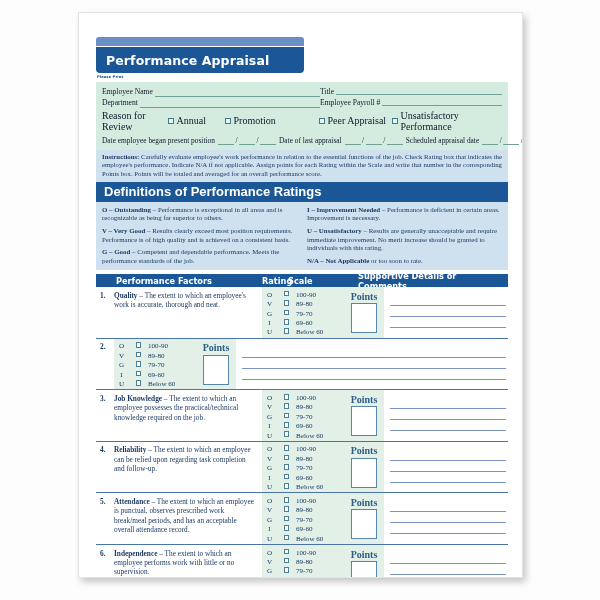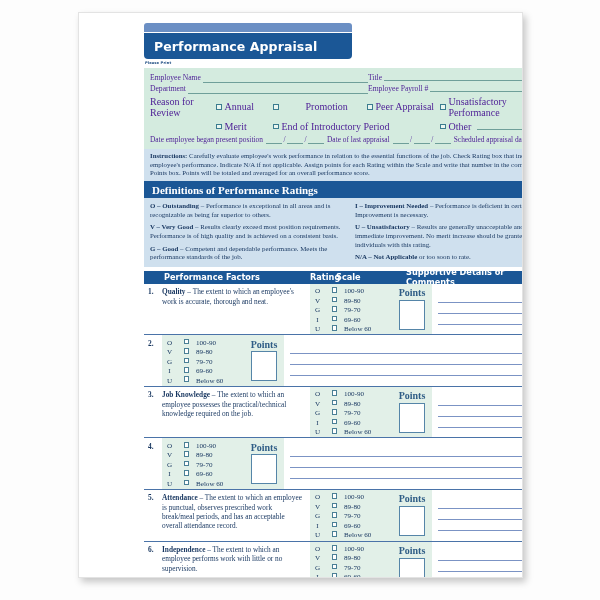--- a/index.html
+++ b/index.html
@@ -19,23 +19,22 @@
     position: absolute;
     left: 78px; top: 12px;
     width: 445px; height: 566px;
     background: #ffffff;
     border: 1px solid #e3e3e3;
     box-shadow: 3px 4px 7px rgba(0,0,0,0.22);
     overflow: hidden;
   }
   .inner {
     position: absolute;
-    left: 17px; top: 10px;
+    left: 17px; top: 24px;
     width: 412px;
-    margin-left: 48px;
   }
 
   
   .title-cap {
     width: 208px; height: 9px;
     background: #6b8fc4;
     border-radius: 3px 3px 0 0;
   }
   .title-bar {
     width: 208px; height: 26px;
@@ -58,21 +57,21 @@
     font-weight: bold;
     color: #1b4a80;
     margin: 2px 0 2.5px 1px;
     letter-spacing: .15px;
   }
 
   
   .green-block {
     background: #d4ebdf;
     padding: 4px 6px 5px 6px;
-    color: #4c1d95;
+    color: #0f172a;
   }
   .g-row {
     display: flex;
     font-size: 7.6px;
     line-height: 11px;
     white-space: nowrap;
   }
   .g-left { width: 218px; display: flex; align-items: flex-end; }
   .g-right { flex: 1; display: flex; align-items: center; }
   .g-lbl { font-weight: normal; }
@@ -91,21 +90,21 @@
   .reason-lbl { width: 66px; }
   .cbcell { display: flex; align-items: center; }
   .cb {
     width: 5.5px; height: 5.5px;
     border: 0.8px solid #3b7c8f;
     background: #eaf6f0;
     margin-right: 3px;
     flex: none;
   }
   .c1 { width: 57px; }
-  .c2 { width: 94px; gap: 24px; }
+  .c2 { width: 94px; }
   .c3 { width: 73px; }
   .c4 { flex: 1; }
   .date-row {
     display: flex; align-items: flex-end;
     font-size: 7.4px;
     margin-top: 3px;
     white-space: nowrap;
   }
   .slashline {
     display: inline-flex; align-items: flex-end;
@@ -122,22 +121,22 @@
     line-height: 8.6px;
     color: #16355f;
     text-align: justify;
   }
   .instr b { font-weight: bold; }
 
   
   .def-head {
     background: #1b5796;
     color: #fff;
-    font-family: Liberation Serif, serif;
-    font-size: 11px;
+    font-family: Liberation Sans, sans-serif;
+    font-size: 13px;
     font-weight: bold;
     padding: 2.5px 0 2.5px 8px;
   }
   .def-body {
     background: #cfe0ee;
     display: flex;
     padding: 4px 6px 5px 6px;
     gap: 10px;
     color: #16355f;
   }
@@ -297,36 +296,20 @@
           <div class="cbcell c3">
             <span class="cb"></span>
             <span>Peer Appraisal</span>
           </div>
           <div class="cbcell c4">
             <span class="cb"></span>
             <span>Unsatisfactory Performance</span>
           </div>
         </div>
 
-        <div class="reason-row">
-          <div class="reason-lbl"></div>
-          <div class="cbcell c1">
-            <span class="cb"></span>
-            <span>Merit</span>
-          </div>
-          <div class="cbcell" style="width:167px">
-            <span class="cb"></span>
-            <span>End of Introductory Period</span>
-          </div>
-          <div class="cbcell c4">
-            <span class="cb"></span>
-            <span>Other</span>
-            <span class="rule" style="margin-left:6px"></span>
-          </div>
-        </div>
 
         <div class="date-row">
           <span>Date employee began present position</span>
           <span class="slashline">
             <span class="sl"></span>
               <span class="slash">/</span>
               <span class="sl"></span>
               <span class="slash">/</span>
               <span class="sl"></span>
           </span>
@@ -476,20 +459,21 @@
               <div class="pts-box"></div>
             </div>
             <div class="f-comments">
               <div class="cline"></div>
               <div class="cline"></div>
               <div class="cline"></div>
             </div>
           </div>
           <div class="frow">
             <div class="f-num">4.</div>
+            <div class="f-desc"><b>Reliability</b><span> – The extent to which an employee can be relied upon regarding task completion and follow-up.</span></div>
             <div class="f-rate">
               <div class="rl-col">
                 <div>O</div>
                 <div>V</div>
                 <div>G</div>
                 <div>I</div>
                 <div>U</div>
               </div>
               <div class="rb-col">
                 <span class="rb"></span>

